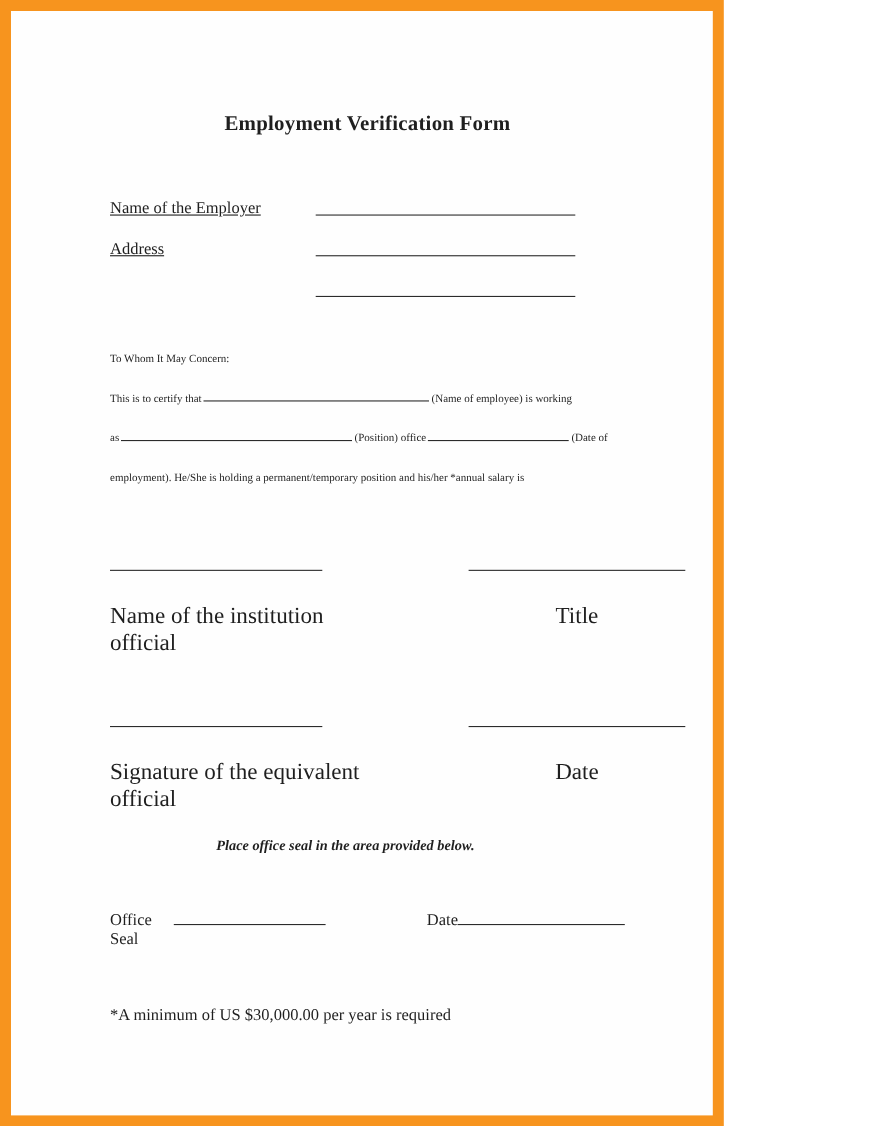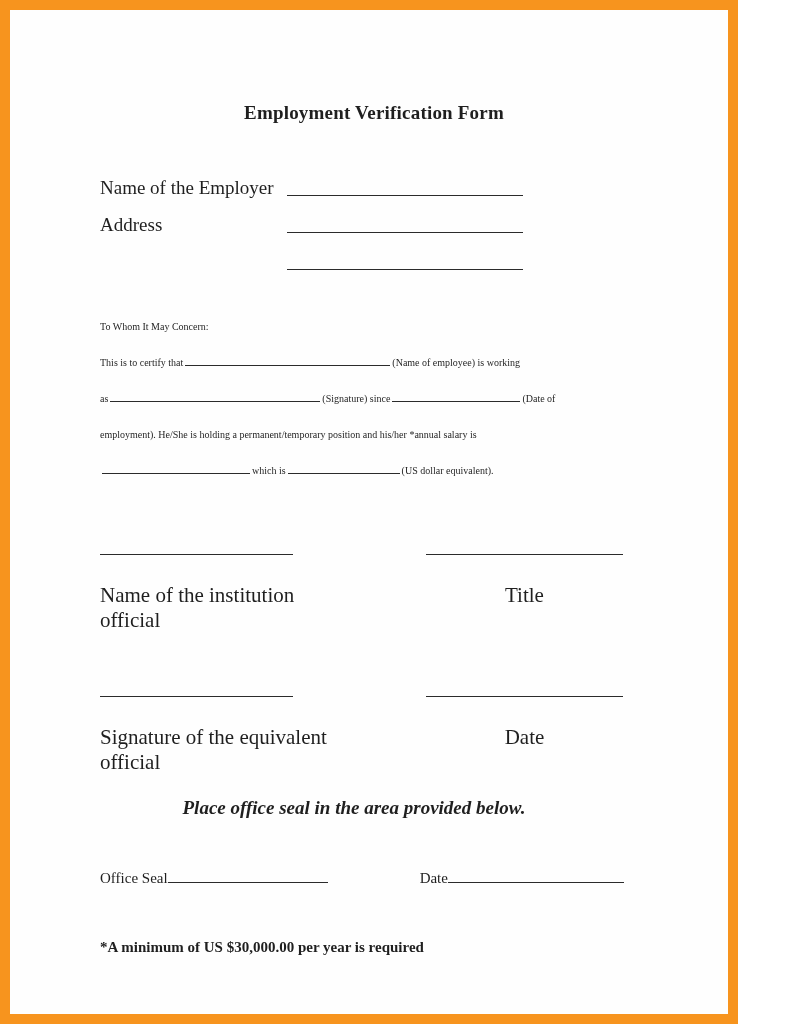--- a/index.html
+++ b/index.html
@@ -2,21 +2,21 @@
 <html><head>
 <meta charset="utf-8">
 <style>
   html, body {
     margin: 0;
     padding: 0;
     background: #ffffff;
   }
   .page {
     position: relative;
-    width: 738px;
+    width: 658px;
     height: 1024px;
     box-sizing: border-box;
     border: 10px solid #F7941E;
     background: #fefefe;
     font-family: "Liberation Serif", "DejaVu Serif", serif;
     color: #1f1f1f;
     overflow: hidden;
   }
   .content {
     box-sizing: border-box;
@@ -31,21 +31,22 @@
     font-weight: bold;
     letter-spacing: 0.2px;
   }
   .fields {
     margin-top: 38px;
   }
   .field-row {
     display: flex;
     align-items: flex-end;
     height: 37px;
-    font-size: 19px;
+    font-size: 15px;
+    text-decoration: underline;
   }
   .field-label {
     width: 187px;
     flex: 0 0 187px;
   }
   .field-line {
     display: inline-block;
     width: 236px;
     height: 1px;
     border-bottom: 1px solid #2b2b2b;
@@ -93,21 +94,21 @@
     height: 1px;
     width: 100%;
   }
   .sig-labels {
     margin-top: 28px;
   }
   .sig-label-left { text-align: left; }
   .seal-note {
     margin-top: 22px;
     text-align: center;
-    font-size: 19px;
+    font-size: 13px;
     font-weight: bold;
     font-style: italic;
     margin-right: 40px;
   }
   .seal-row {
     margin-top: 48px;
     display: flex;
     align-items: baseline;
     font-size: 15px;
   }
@@ -115,21 +116,21 @@
     display: inline-block;
     border-bottom: 1px solid #2b2b2b;
     height: 1em;
   }
   .seal-blank-left { width: 160px; }
   .seal-blank-right { width: 176px; }
   .seal-date-label { margin-left: 92px; }
   .footer-note {
     margin-top: 52px;
     font-size: 15px;
-    font-weight: bold;
+    font-weight: normal;
   }
 </style>
 </head>
 <body>
 
 <div class="page">
   <div class="content">
 
     <div class="doc-title">Employment Verification Form</div>
 
@@ -144,23 +145,22 @@
       </div>
       <div class="field-row">
         <span class="field-label"></span>
         <span class="field-line"></span>
       </div>
     </div>
 
     <div class="para">
       <div class="para-line"><span>To Whom It May Concern:</span></div>
       <div class="para-line"><span>This is to certify that</span> <span class="blank b205"></span><span>(Name of employee) is working</span></div>
-      <div class="para-line"><span>as</span> <span class="blank b210"></span><span>(Signature) since</span> <span class="blank b128"></span> <span>(Date of</span></div>
+      <div class="para-line"><span>as</span> <span class="blank b210"></span><span>(Position) office</span> <span class="blank b128"></span> <span>(Date of</span></div>
       <div class="para-line"><span>employment). He/She is holding a permanent/temporary position and his/her *annual salary is</span></div>
-      <div class="para-line"><span class="blank b148"></span> <span>which is</span> <span class="blank b112"></span><span>(US dollar equivalent).</span></div>
     </div>
 
     <div class="sig-row" style="margin-top: 64px;">
       <div class="sig-col-left">
           <div class="sig-line"></div>
         </div>
       <div class="sig-col-right">
           <div class="sig-line"></div>
         </div>
     </div>

